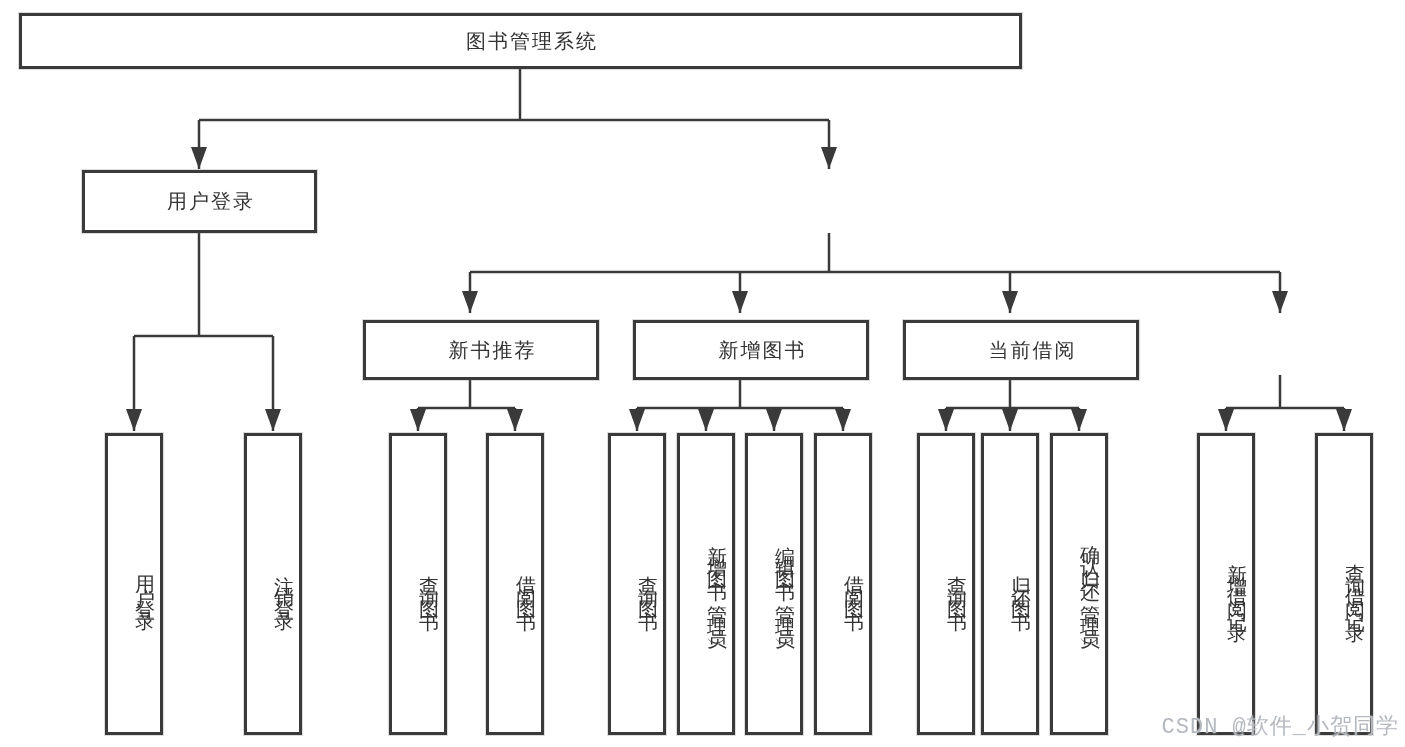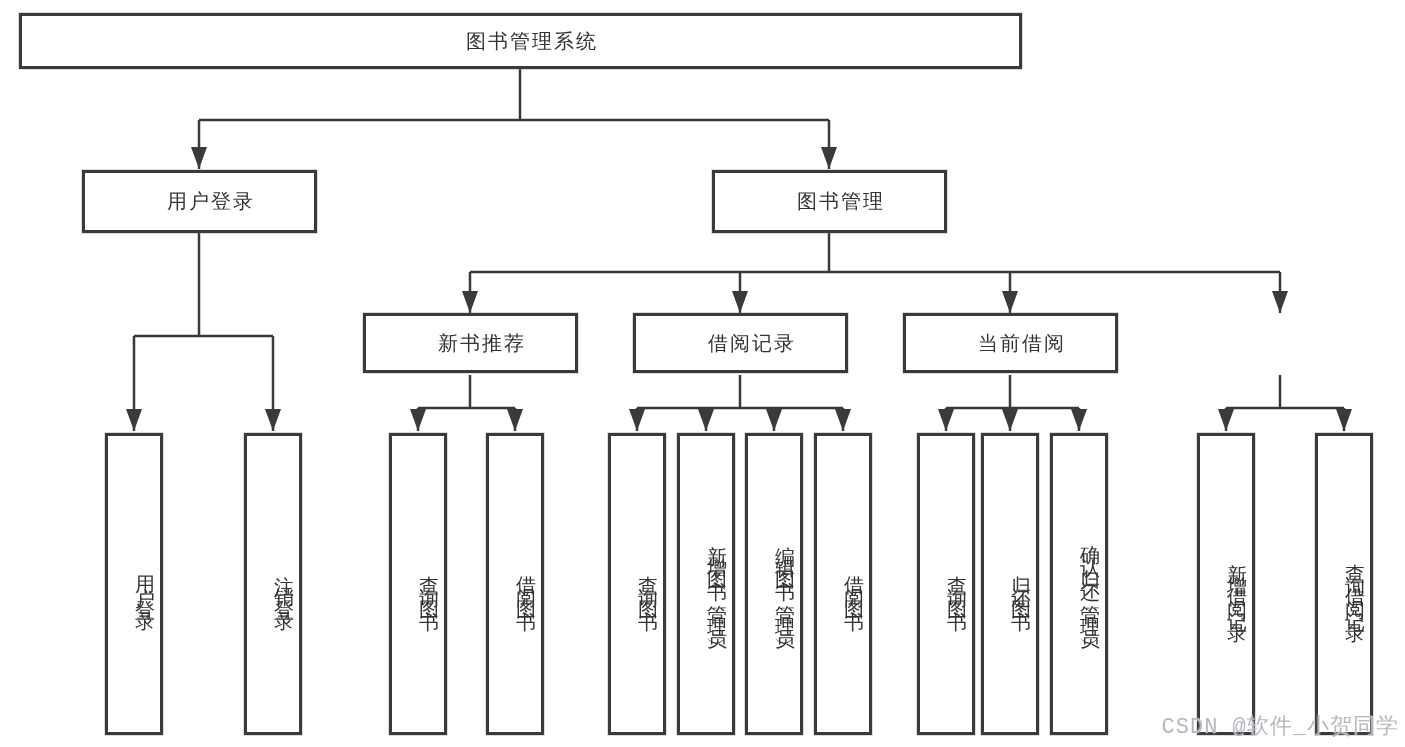--- a/index.html
+++ b/index.html
@@ -19,21 +19,21 @@
     display:flex;align-items:center;justify-content:center;
     color:#333333;
     font-size:20px;
     letter-spacing:2px;
     z-index:2;
     box-shadow:0 0 0 1px rgba(120,120,120,.25);
     padding-left:23px;
   }
   .root{left:19px;top:13px;width:1003px;height:56px;}
   .lvl2{top:170px;width:235px;height:63px;}
-  .lvl3{top:313px;width:215px;height:60px;}
+  .lvl3{top:320px;width:236px;height:60px;}
   .leaf{
     top:433px;width:58px;height:302px;
     writing-mode:vertical-rl;
     text-orientation:mixed;
     letter-spacing:12px;
     font-size:20px;
     line-height:1;
   }
   .watermark{
     position:absolute;
@@ -98,24 +98,23 @@
       <path d="M1280 375 L1280 408"></path>
       <path d="M1226 408 L1344 408"></path>
       <path d="M1226 408 L1226 431" marker-end="url(#arrow)"></path>
       <path d="M1344 408 L1344 431" marker-end="url(#arrow)"></path>
     </g>
   </svg>
 
   <div class="node root">图书管理系统</div>
 
   <div class="node lvl2" style="left:82px">用户登录</div>
-  <div class="node lvl2" style="left:712px">图书管理</div>
 
   <div class="node lvl3" style="left:363px">新书推荐</div>
-  <div class="node lvl3" style="left:633px">借阅记录</div>
+  <div class="node lvl3" style="left:633px">新增图书</div>
   <div class="node lvl3" style="left:903px">当前借阅</div>
 
   <div class="node leaf" style="left:105px">用户登录</div>
   <div class="node leaf" style="left:244px">注销登录</div>
 
   <div class="node leaf" style="left:389px">查询图书</div>
   <div class="node leaf" style="left:486px">借阅图书</div>
 
   <div class="node leaf" style="left:608px">查询图书</div>
   <div class="node leaf" style="left:677px">新增图书（管理员）</div>

